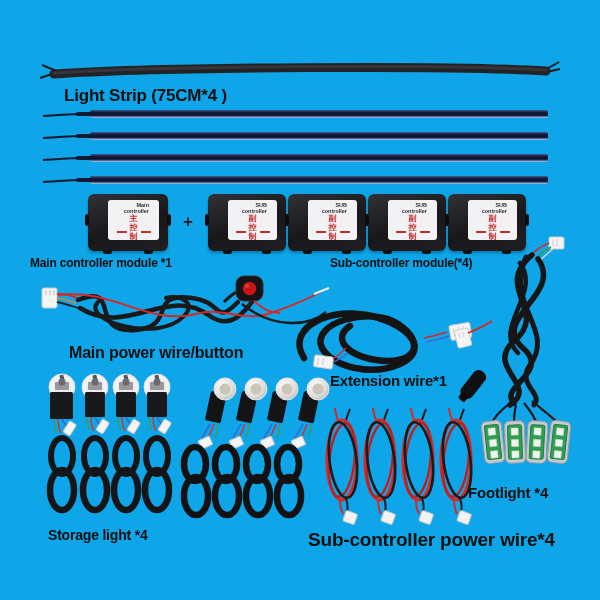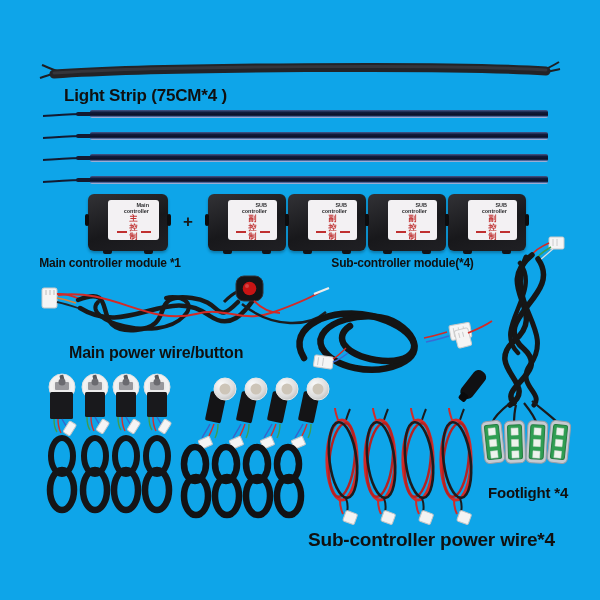--- a/index.html
+++ b/index.html
@@ -1,20 +1,20 @@
 <!DOCTYPE html>
 <html><head>
 <meta charset="utf-8">
 <style>
   html,body{margin:0;padding:0;background:#fff;}
   #canvas{position:relative;width:600px;height:600px;background:#0ea5e9;overflow:hidden;
           font-family:Liberation Sans, sans-serif;}
   svg{position:absolute;overflow:visible;}
   .lbl{position:absolute;font-weight:700;color:#101010;letter-spacing:-0.2px;white-space:nowrap;}
-  .lbl.center{text-align:center;}
+  .lbl.center{}
   
   .module{position:absolute;width:78px;height:57px;border-radius:6px;
           background:linear-gradient(160deg,#323236 0%,#18181b 55%,#202024 100%);
           box-shadow:0 2px 3px rgba(0,0,0,.28);}
   .module .tab{position:absolute;width:4px;height:12px;top:20px;background:#0c0c0e;border-radius:2px;}
   .module .tab.l{left:-3px;} .module .tab.r{right:-3px;}
   .module .foot{position:absolute;bottom:-3px;width:9px;height:4px;background:#131316;border-radius:0 0 2px 2px;}
   .module .foot.l{left:15px;} .module .foot.r{right:15px;}
   .plate{position:absolute;left:9px;right:9px;top:6px;bottom:11px;background:#f3f1f3;border-radius:3px;
          padding:2px 10px;box-sizing:border-box;text-align:right;overflow:hidden;margin-left:11px;}
@@ -193,20 +193,21 @@
       <line x1="188" y1="31" x2="188" y2="40" stroke="#cccccc"></line>
     </g>
     <g transform="rotate(8 48 66)">
       <rect x="38" y="60" width="19" height="12" rx="2" fill="#f5f5f5" stroke="#c9c9c9"></rect>
       <line x1="42" y1="62" x2="42" y2="70" stroke="#cccccc"></line>
         <line x1="47" y1="62" x2="47" y2="70" stroke="#cccccc"></line>
     </g>
     <path d="M57,63 C62,60 66,56 70,52" stroke="#d42a26" stroke-width="1.4" fill="none"></path>
     <path d="M57,66 C63,64 68,60 72,57" stroke="#3a6ad4" stroke-width="1.4" fill="none"></path>
   </svg>
+  <div class="lbl" style="left:330px;top:372px;font-size:15px;">Extension wire*1</div>
 
   <svg style="left:452px;top:233px" width="146" height="232" viewBox="0 0 146 232">
     <g>
       <rect x="97" y="4" width="15" height="12" rx="1.5" fill="#f5f5f5" stroke="#c9c9c9"></rect>
       <line x1="101" y1="6" x2="101" y2="13" stroke="#cccccc"></line>
         <line x1="105" y1="6" x2="105" y2="13" stroke="#cccccc"></line>
       <path d="M97,10 C88,14 82,18 79,23" stroke="#d42a26" stroke-width="1.5" fill="none"></path>
       <path d="M99,14 C92,18 87,22 84,26" stroke="#3f9e4f" stroke-width="1.5" fill="none"></path>
       <path d="M101,16 C96,20 92,24 88,27" stroke="#dddddd" stroke-width="1.2" fill="none"></path>
     </g>
@@ -322,20 +323,21 @@
       <path d="M119,47 C119,53 120,57 122,61" stroke="#d03030" stroke-width="1.4" fill="none"></path>
       <path d="M123,47 C126,53 129,56 131,59" stroke="#3a62c8" stroke-width="1.4" fill="none"></path>
       <path d="M115,47 C115,53 116,57 118,60" stroke="#3f9e4f" stroke-width="1.4" fill="none"></path>
       <g transform="rotate(32 131 56)">
           <rect x="127" y="50" width="8" height="13" rx="1.5" fill="#f5f5f5" stroke="#c9c9c9"></rect>
         </g>
       <ellipse cx="123" cy="86" rx="11" ry="18" fill="none" stroke="#151517" stroke-width="6"></ellipse>
       <ellipse cx="123" cy="120" rx="12" ry="20" fill="none" stroke="#151517" stroke-width="6.5"></ellipse>
     </g>
   </svg>
+  <div class="lbl center" style="left:48px;top:527px;width:150px;font-size:14px;">Storage light *4</div>
 
   <svg style="left:170px;top:376px" width="162" height="150" viewBox="0 0 162 150">
     <defs>
       <radialGradient id="domeG" cx="0.35" cy="0.3" r="0.9">
         <stop offset="0" stop-color="#fafafa"></stop>
           <stop offset="0.6" stop-color="#dddddd"></stop>
           <stop offset="1" stop-color="#aeaeae"></stop>
       </radialGradient>
     </defs>
     <g transform="translate(0 0)">

